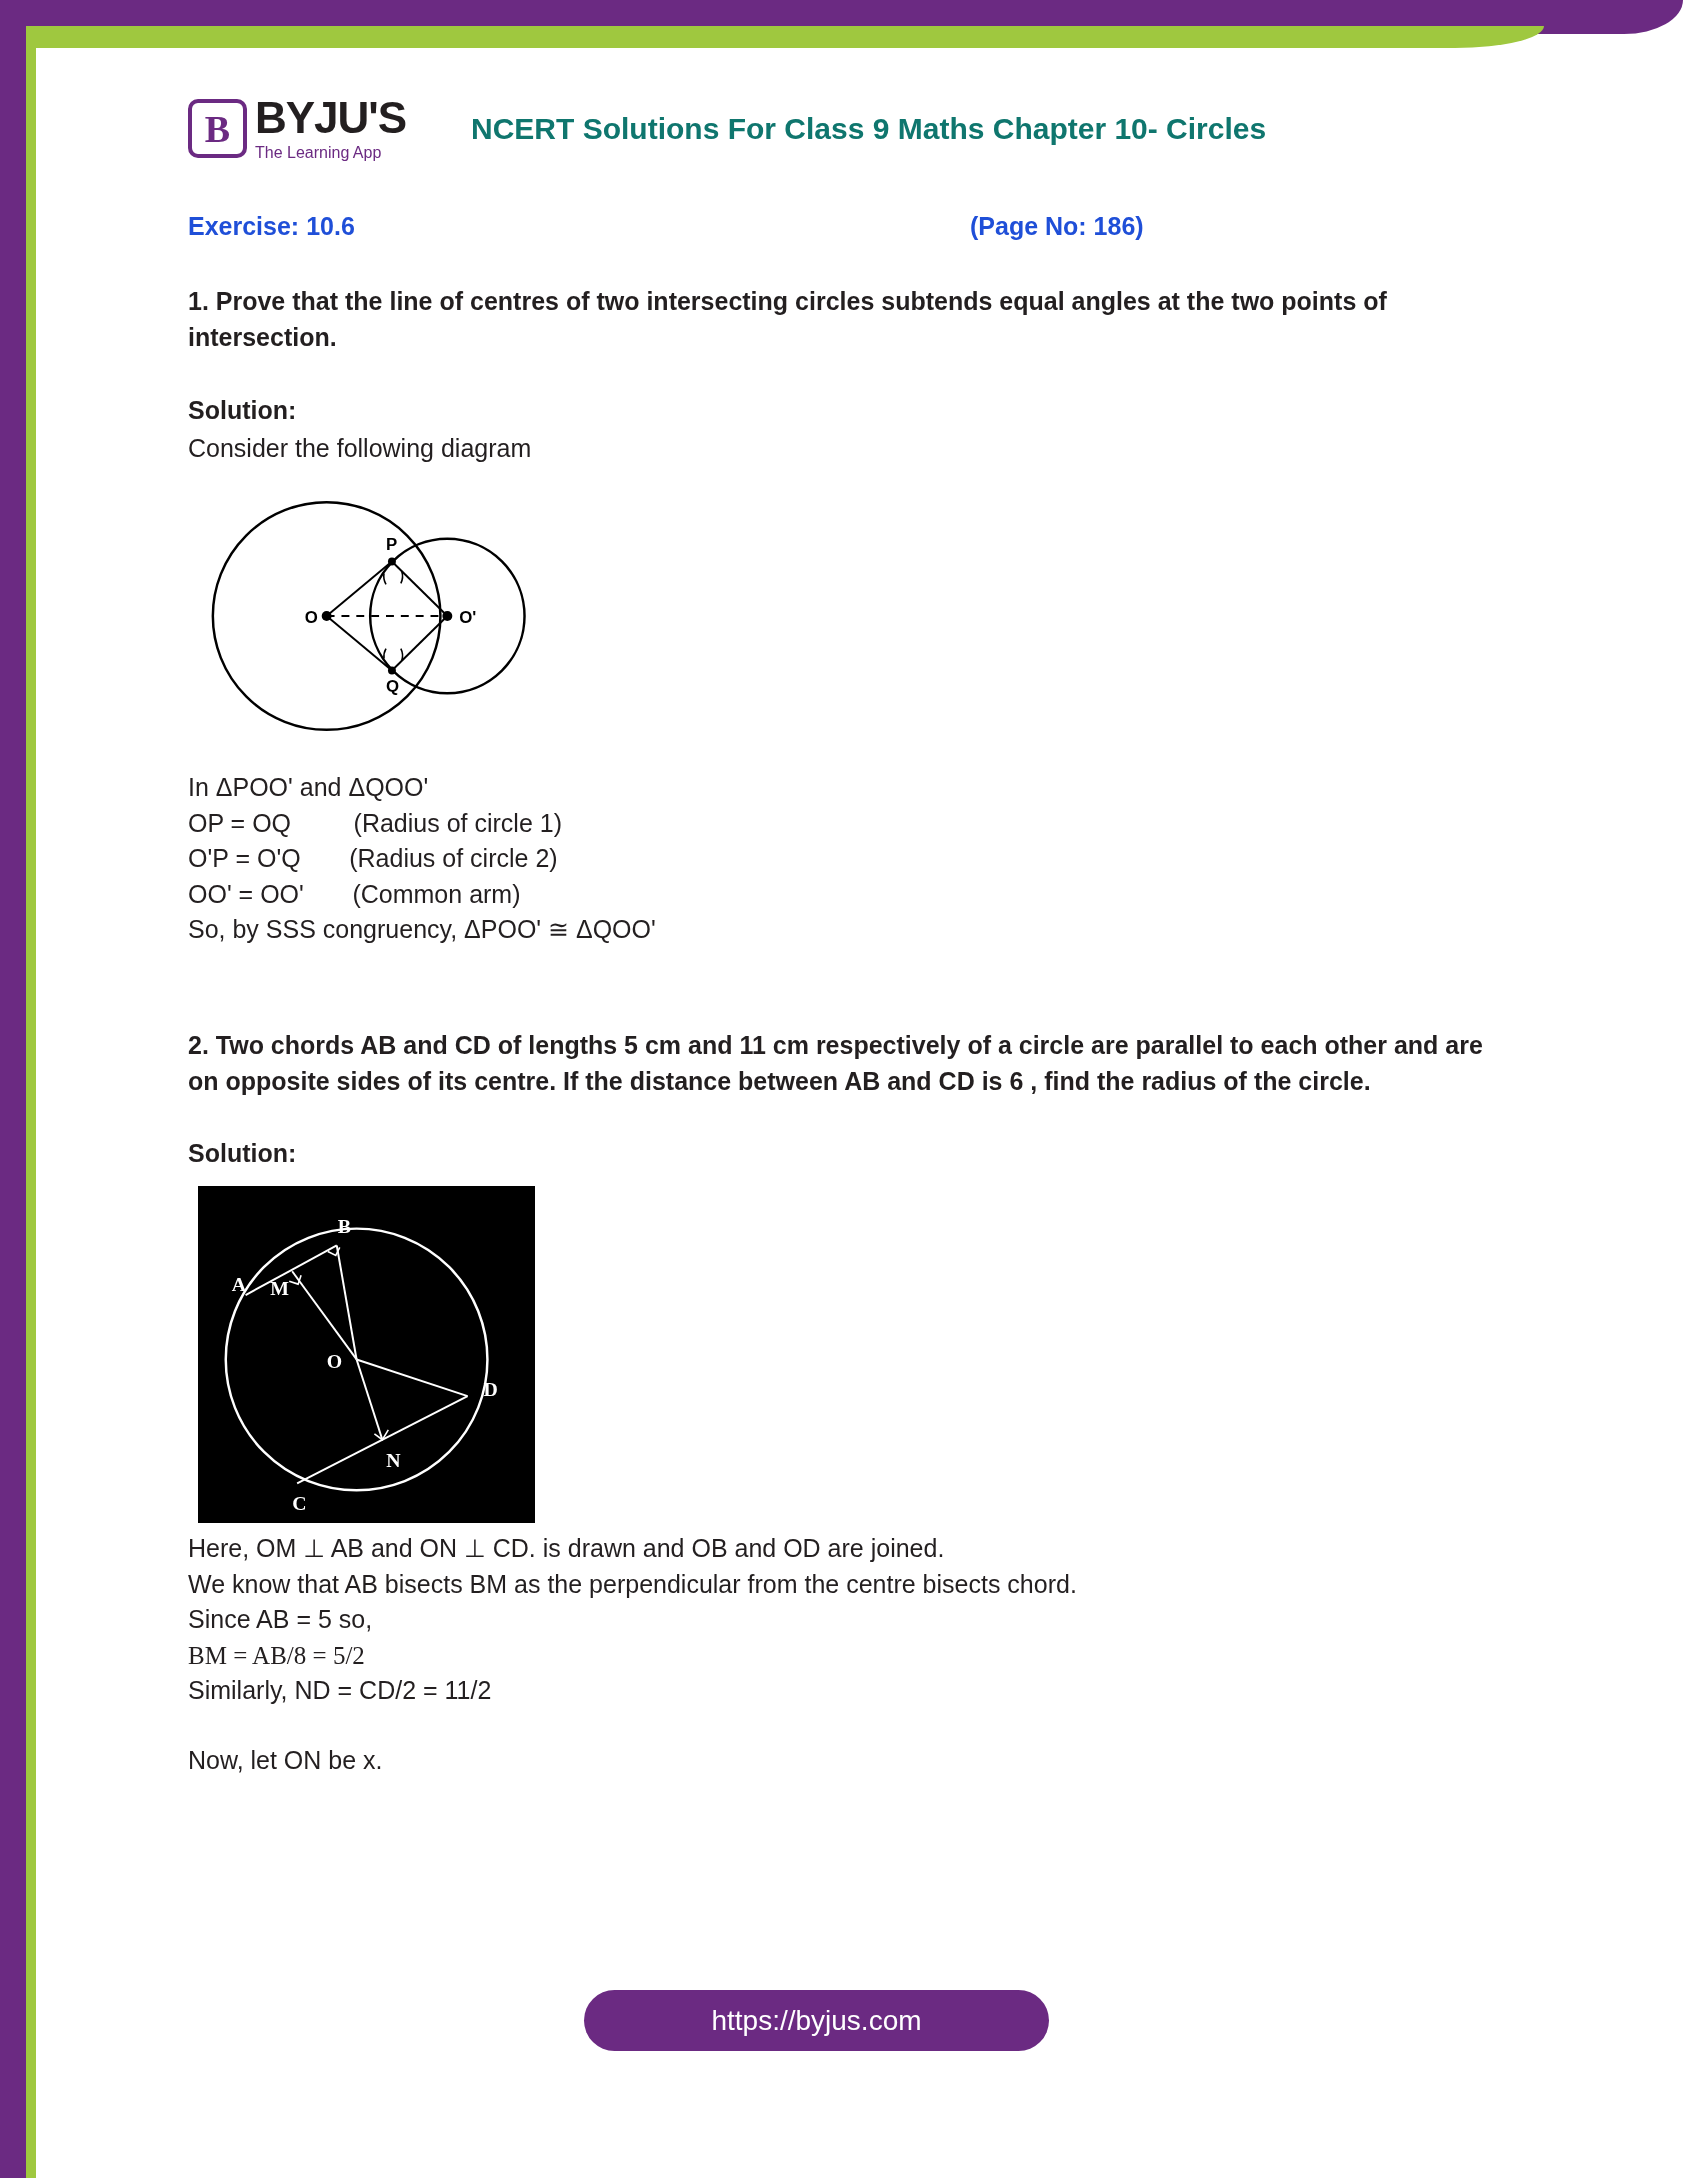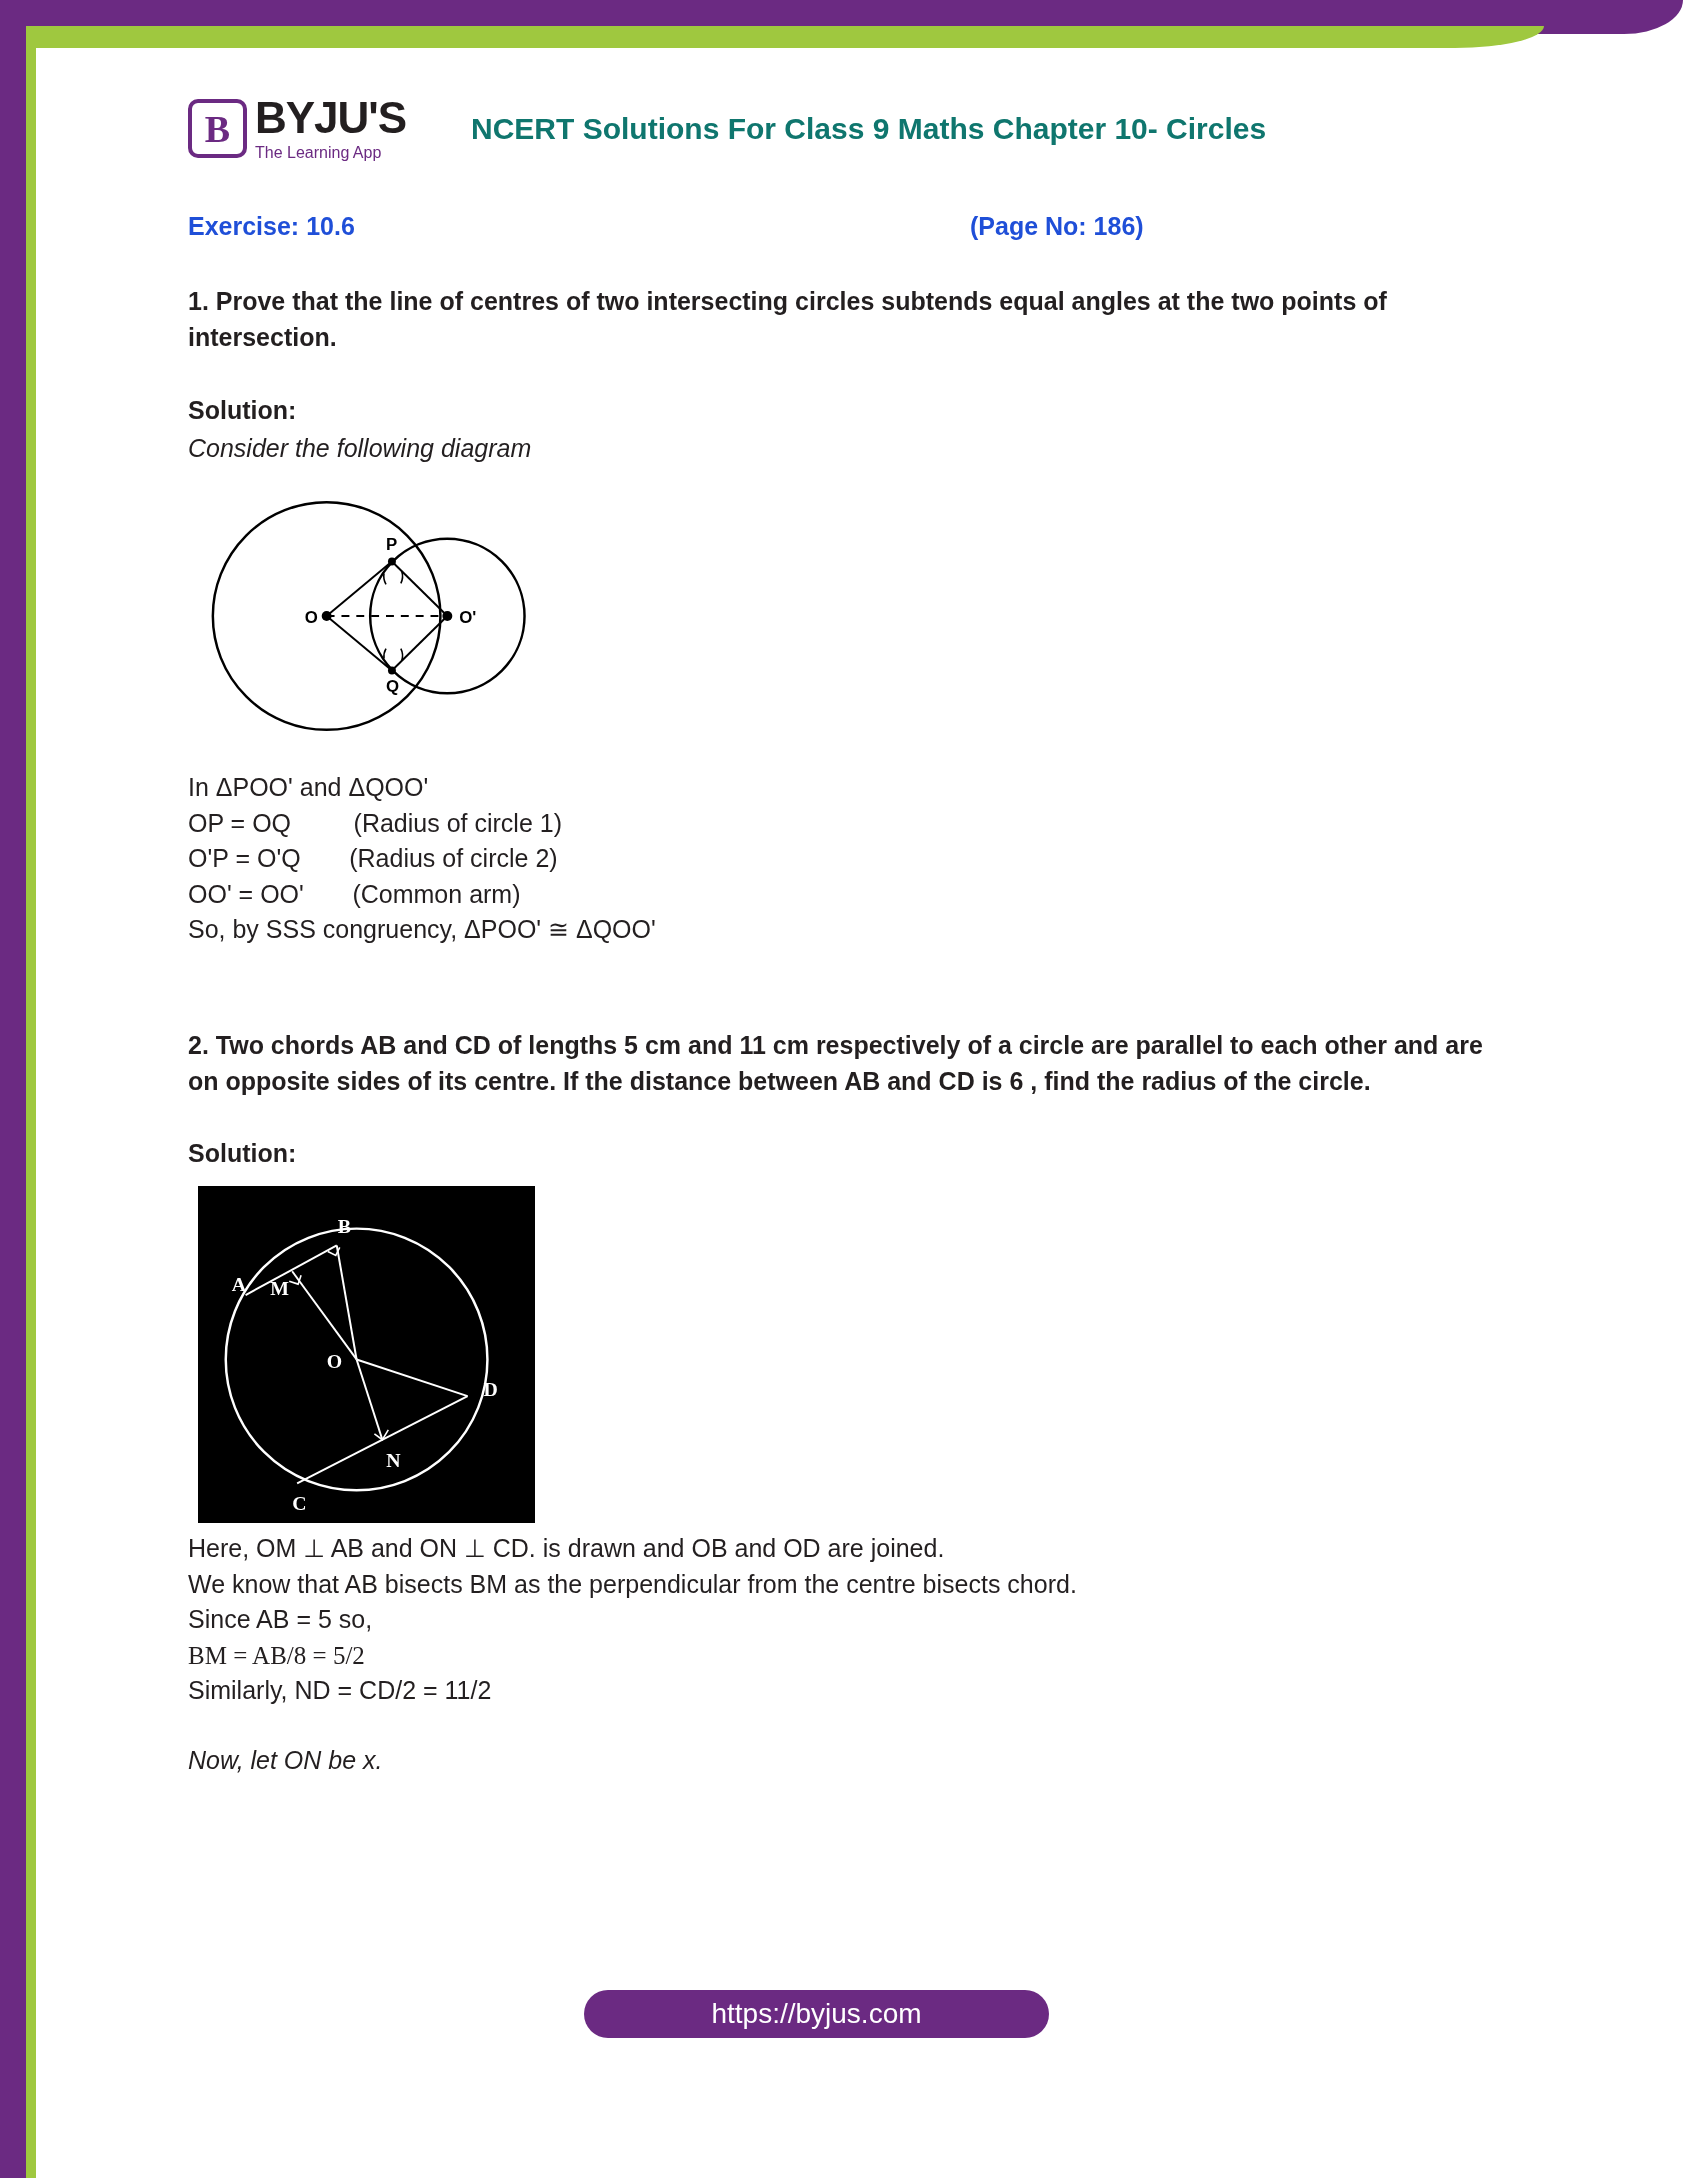--- a/index.html
+++ b/index.html
@@ -141,21 +141,20 @@
   }
   .sol-label {
     font-size: 25px;
     font-weight: bold;
     margin-top: 40px;
   }
   .p {
     font-size: 25px;
     line-height: 1.42;
     margin-top: 6px;
-    font-style: italic;
   }
   .mono-frac {
     font-family: "Liberation Serif", serif;
   }
   .steps {
     margin-top: 26px;
   }
   .steps div {
     font-size: 25px;
     line-height: 1.42;
@@ -176,21 +175,21 @@
     height: 337px;
     background: #000000;
   }
 
   
   .footer {
     position: absolute;
     left: 584px;
     top: 1990px;
     width: 465px;
-    height: 48px;
+    height: 61px;
     background: #6b2a82;
     border-radius: 32px;
     display: flex;
     align-items: center;
     justify-content: center;
   }
   .footer a, .footer span {
     color: #ffffff;
     font-size: 28px;
     text-decoration: none;

